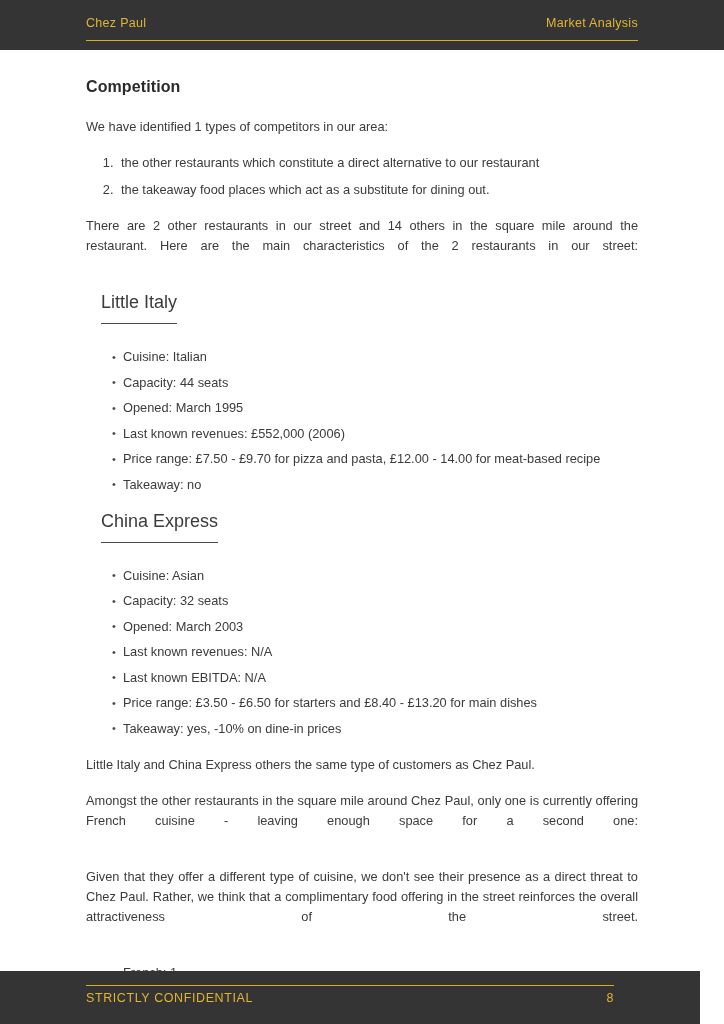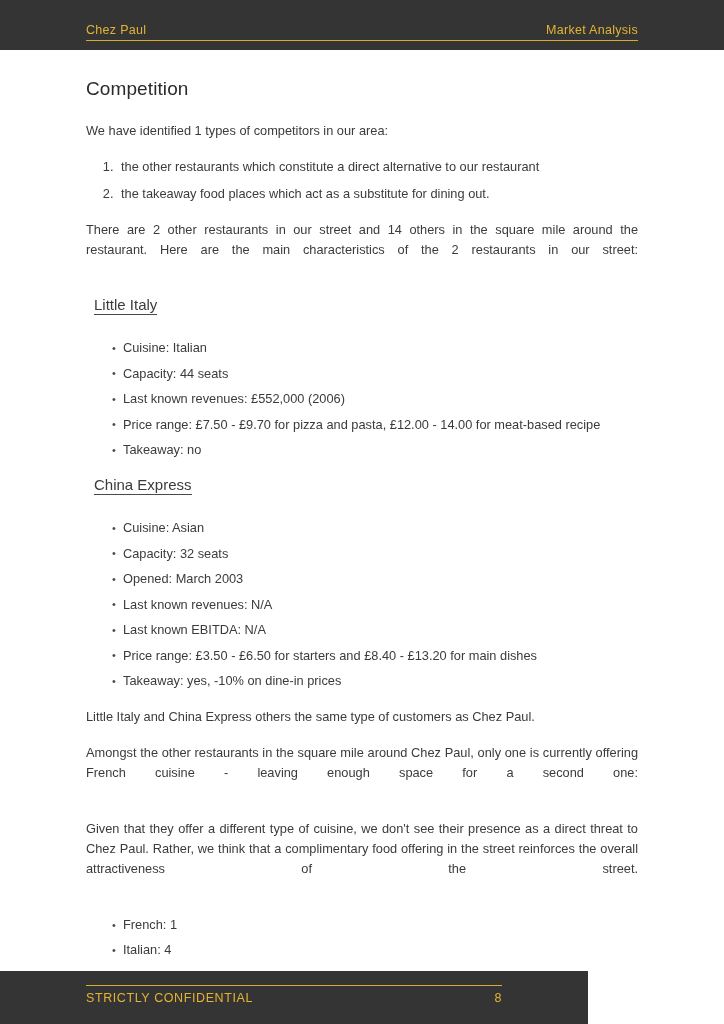--- a/index.html
+++ b/index.html
@@ -24,34 +24,34 @@
   }
   .page-header .inner {
     position: absolute;
     left: 86px;
     right: 86px;
     bottom: 9px;
     display: flex;
     justify-content: space-between;
     align-items: flex-end;
     border-bottom: 1.5px solid #d8aa2e;
-    padding-bottom: 3px;
+    padding-bottom: 10px;
   }
   .hdr-text {
     color: #e3b434;
     font-size: 12.5px;
     letter-spacing: 0.3px;
     white-space: nowrap;
   }
 
   
   .page-footer {
     position: absolute;
     bottom: 0; left: 0;
-    width: 588px;
+    width: 700px;
     height: 53px;
     background: #343434;
   }
   .page-footer .inner {
     position: absolute;
     left: 86px;
     right: 86px;
     top: 14px;
     display: flex;
     justify-content: space-between;
@@ -69,48 +69,48 @@
   
   .content {
     position: absolute;
     top: 50px;
     left: 0;
     width: 724px;
     padding: 28px 86px 0 86px;
   }
 
   h1.section-title {
-    font-size: 19px;
-    font-weight: normal;
+    font-size: 16px;
+    font-weight: bold;
     color: #2b2b2b;
     margin: 0 0 21px 0;
     letter-spacing: 0.1px;
   }
 
   p.body-para {
     font-size: 12.8px;
     line-height: 20px;
     color: #3b3b3b;
     margin: 0 0 16px 0;
   }
   p.justified { text-align: justify; }
   p.justified:after {
     content: "";
     display: inline-block;
     width: 100%;
   }
 
   h2.sub-head {
-    font-size: 15px;
+    font-size: 18px;
     font-weight: normal;
     color: #3b3b3b;
-    margin: 0 0 12px 8px;
+    margin: 0 0 12px 15px;
     display: inline-block;
     border-bottom: 1px solid #4a4a4a;
-    padding-bottom: 1px;
+    padding-bottom: 10px;
   }
   .sub-head-wrap { margin-bottom: 11px; }
 
   ol.num-list {
     margin: 0 0 16px 0;
     padding-left: 31px;
     font-size: 12.8px;
     color: #3b3b3b;
   }
   ol.num-list li {
@@ -164,20 +164,21 @@
   </ol>
 
   <p class="body-para justified">There are 2 other restaurants in our street and 14 others in the square mile around the restaurant. Here are the main characteristics of the 2 restaurants in our street:</p>
 
   <div class="sub-head-wrap">
     <h2 class="sub-head">Little Italy</h2>
   </div>
   <ul class="bullet-list">
     <li>Cuisine: Italian</li>
     <li>Capacity: 44 seats</li>
+    <li>Opened: March 1995</li>
     <li>Last known revenues: £552,000 (2006)</li>
     <li>Price range: £7.50 - £9.70 for pizza and pasta, £12.00 - 14.00 for meat-based recipe</li>
     <li>Takeaway: no</li>
   </ul>
 
   <div class="sub-head-wrap">
     <h2 class="sub-head">China Express</h2>
   </div>
   <ul class="bullet-list">
     <li>Cuisine: Asian</li>

